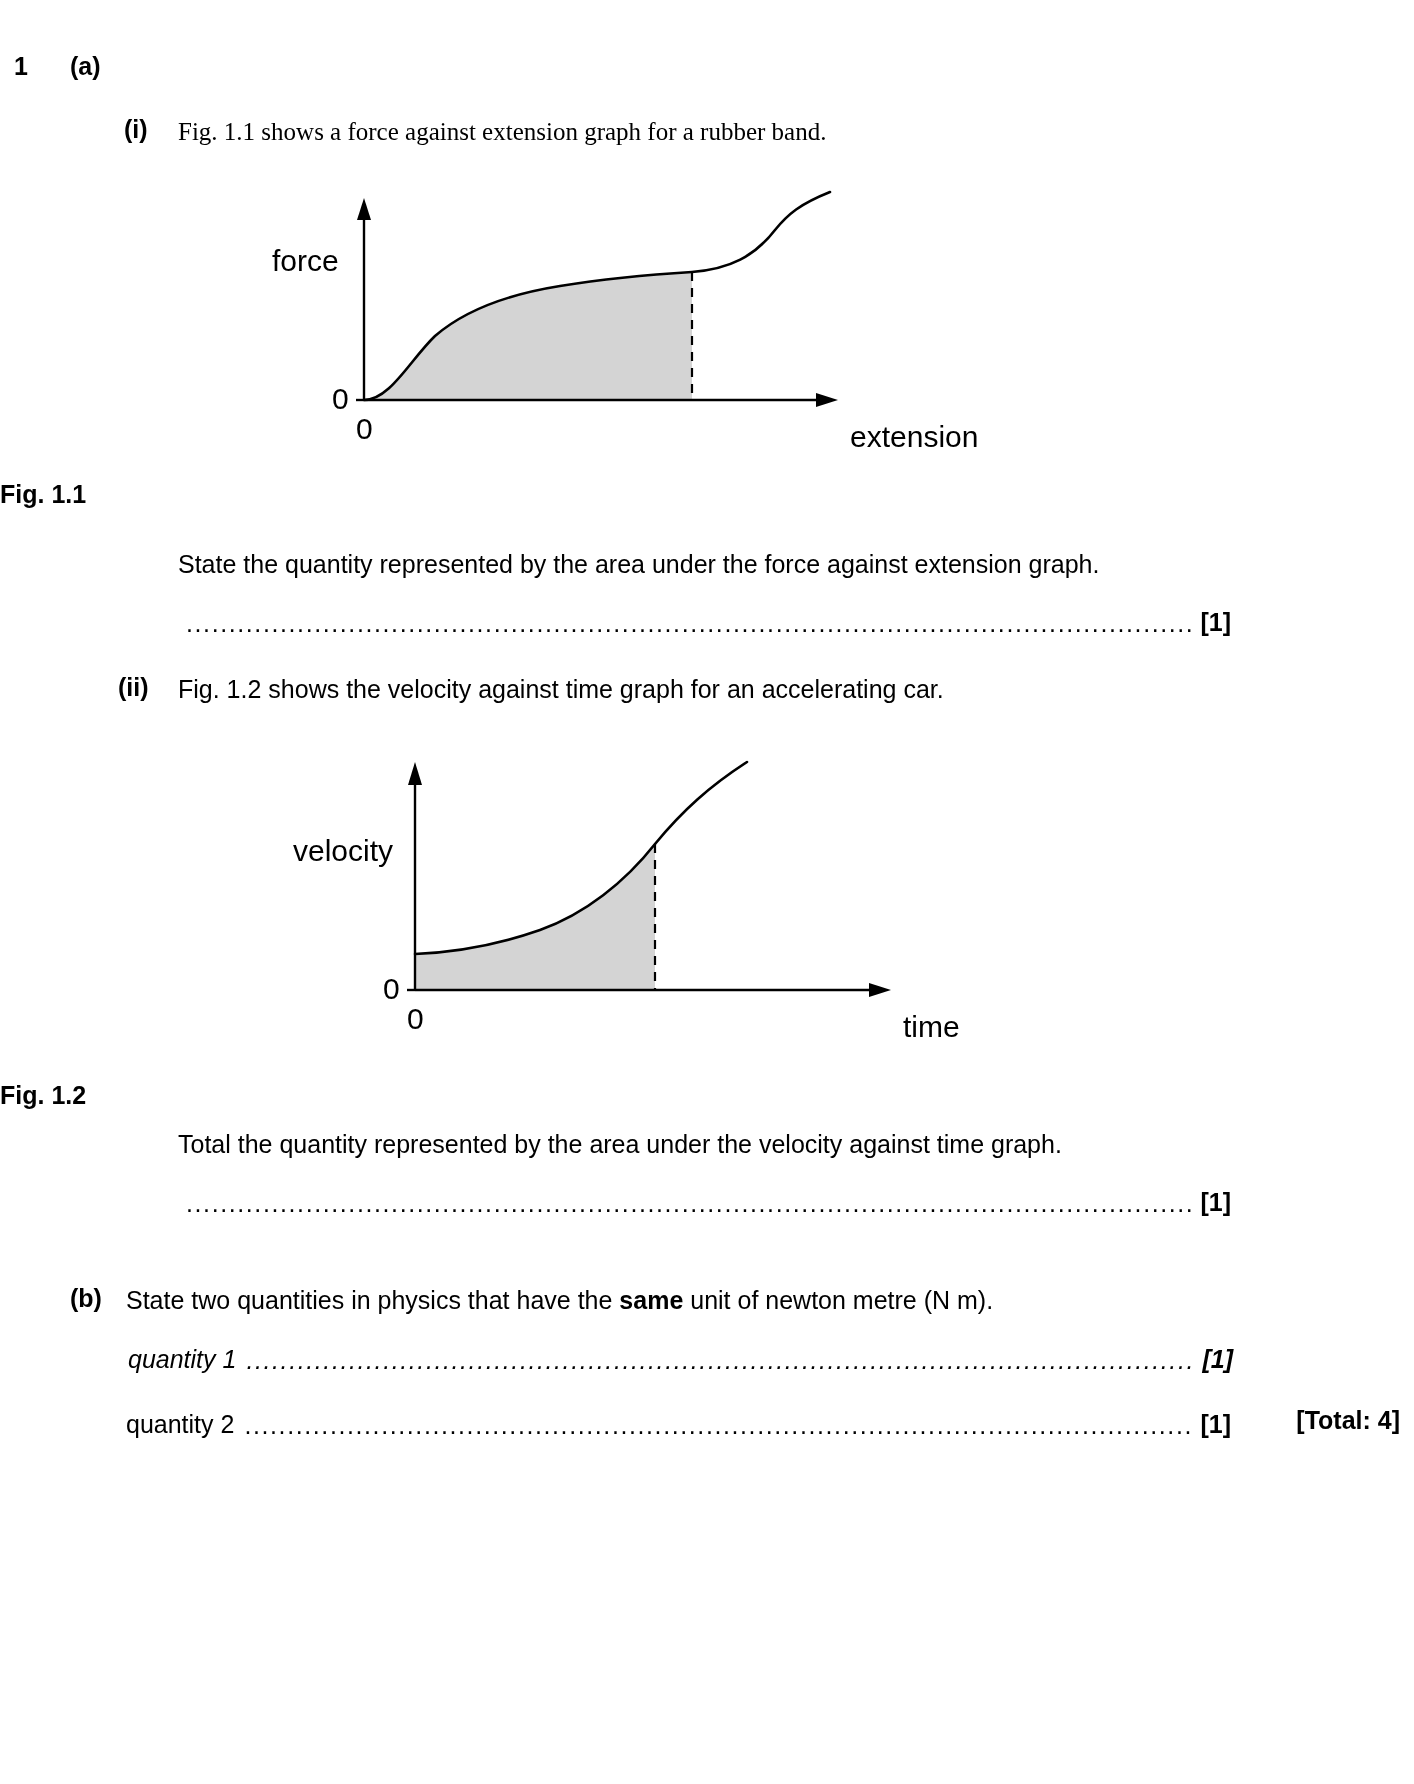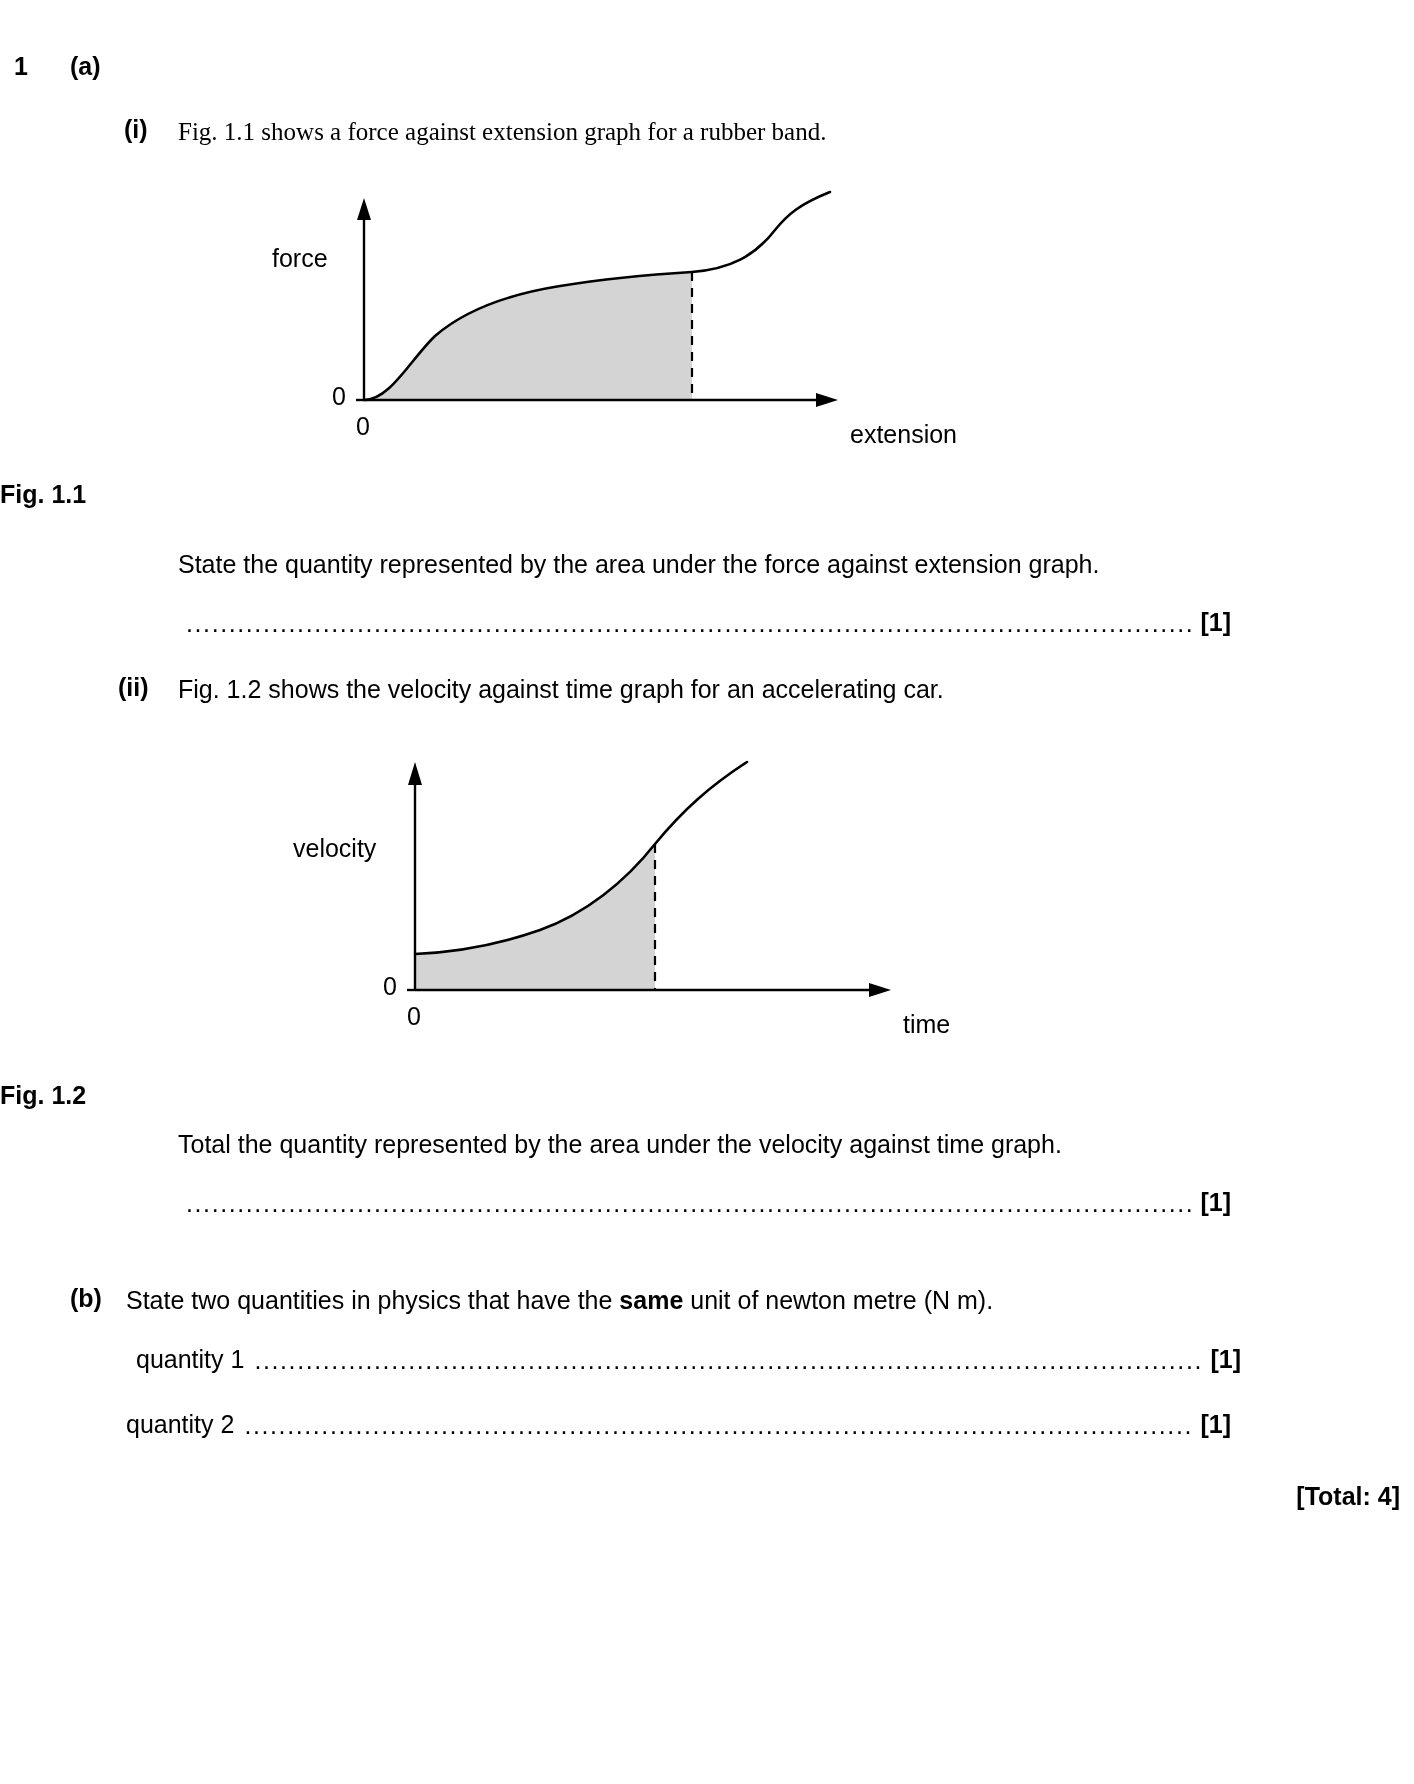--- a/index.html
+++ b/index.html
@@ -92,21 +92,21 @@
     font-size: 25px;
     right: 14px;
   }
 
   
   .figure {
     position: absolute;
   }
   .axis-label {
     position: absolute;
-    font-size: 25px;
+    font-size: 30px;
     white-space: nowrap;
   }
 </style>
 </head>
 <body>
 
 <div class="page">
 
   <div class="qnum" style="top:52px;">1</div>
 
@@ -186,27 +186,27 @@
     <div class="dots">........................................................................................................................................................................................</div>
     <div class="mark">[1]</div>
   </div>
 
   <div class="part" style="top:1284px; left:70px;">(b)</div>
 
   <div class="body-text" style="top:1284px; left:126px;">
     <span>State two quantities in physics that have the </span><b>same</b><span> unit of newton metre (N m).</span>
   </div>
 
-  <div class="dotline-wrap" style="top:1345px; left:136px; width:1105px;">
+  <div class="dotline-wrap" style="top:1345px; left:128px; width:1105px;font-style:italic;">
     <div class="dotlabel">quantity 1</div>
     <div class="dots">........................................................................................................................................................................................</div>
     <div class="mark">[1]</div>
   </div>
 
   <div class="dotline-wrap" style="top:1410px; left:126px; width:1105px;align-items:center;">
     <div class="dotlabel">quantity 2</div>
     <div class="dots">........................................................................................................................................................................................</div>
     <div class="mark">[1]</div>
   </div>
 
-  <div class="total" style="top:1482px;">[Total: 4]</div>
+  <div class="total" style="top:1406px;">[Total: 4]</div>
 
 </div>
 
 </body></html>

